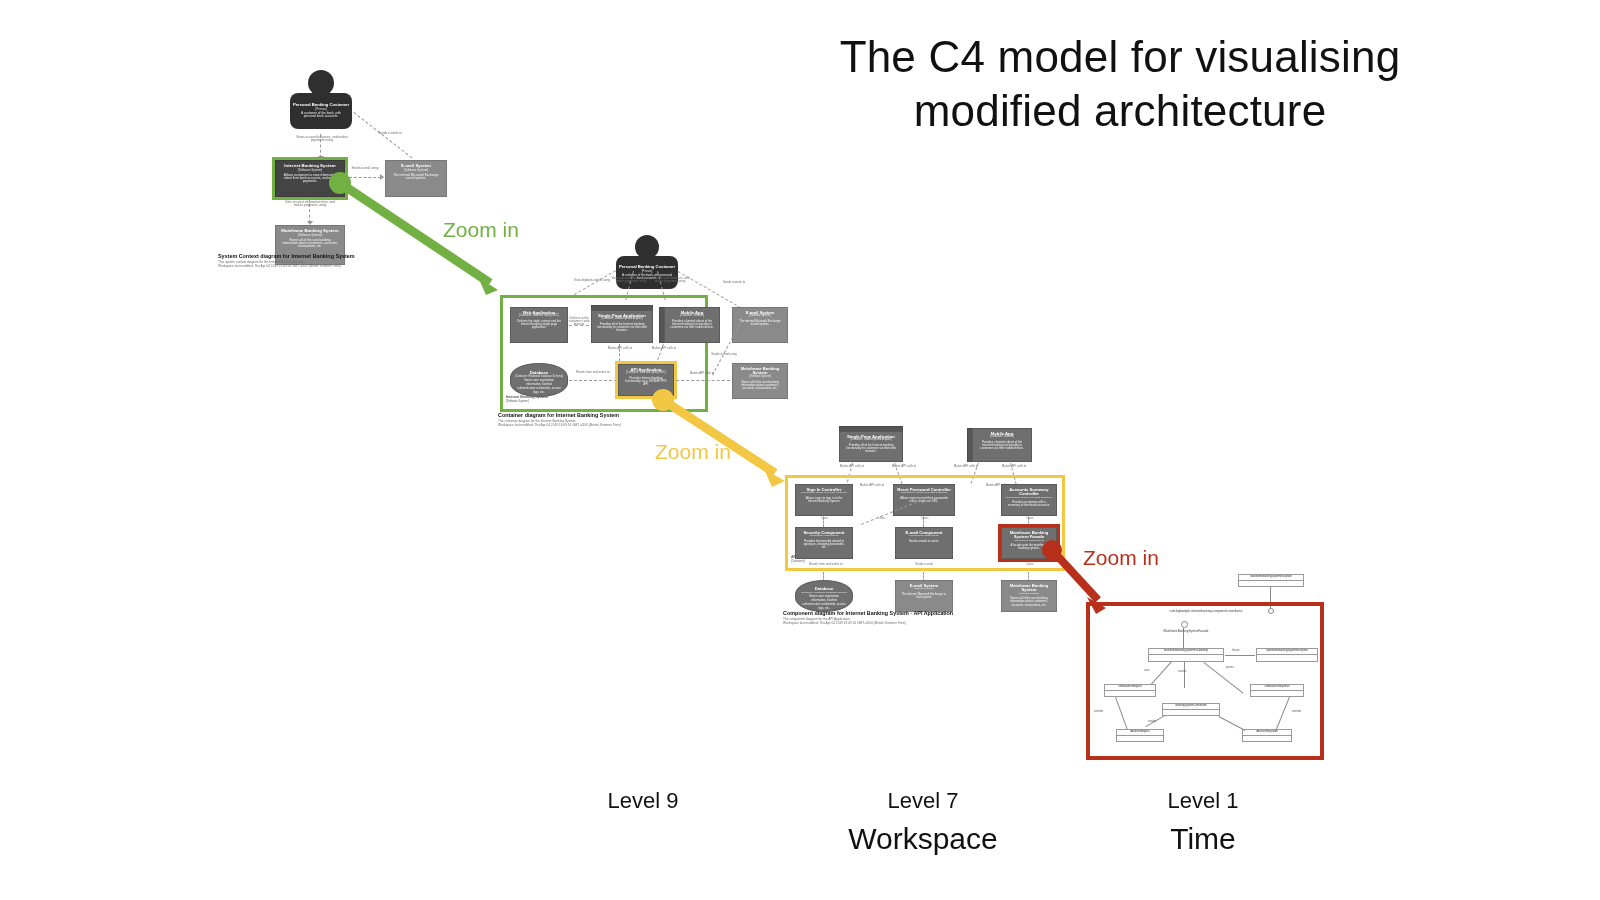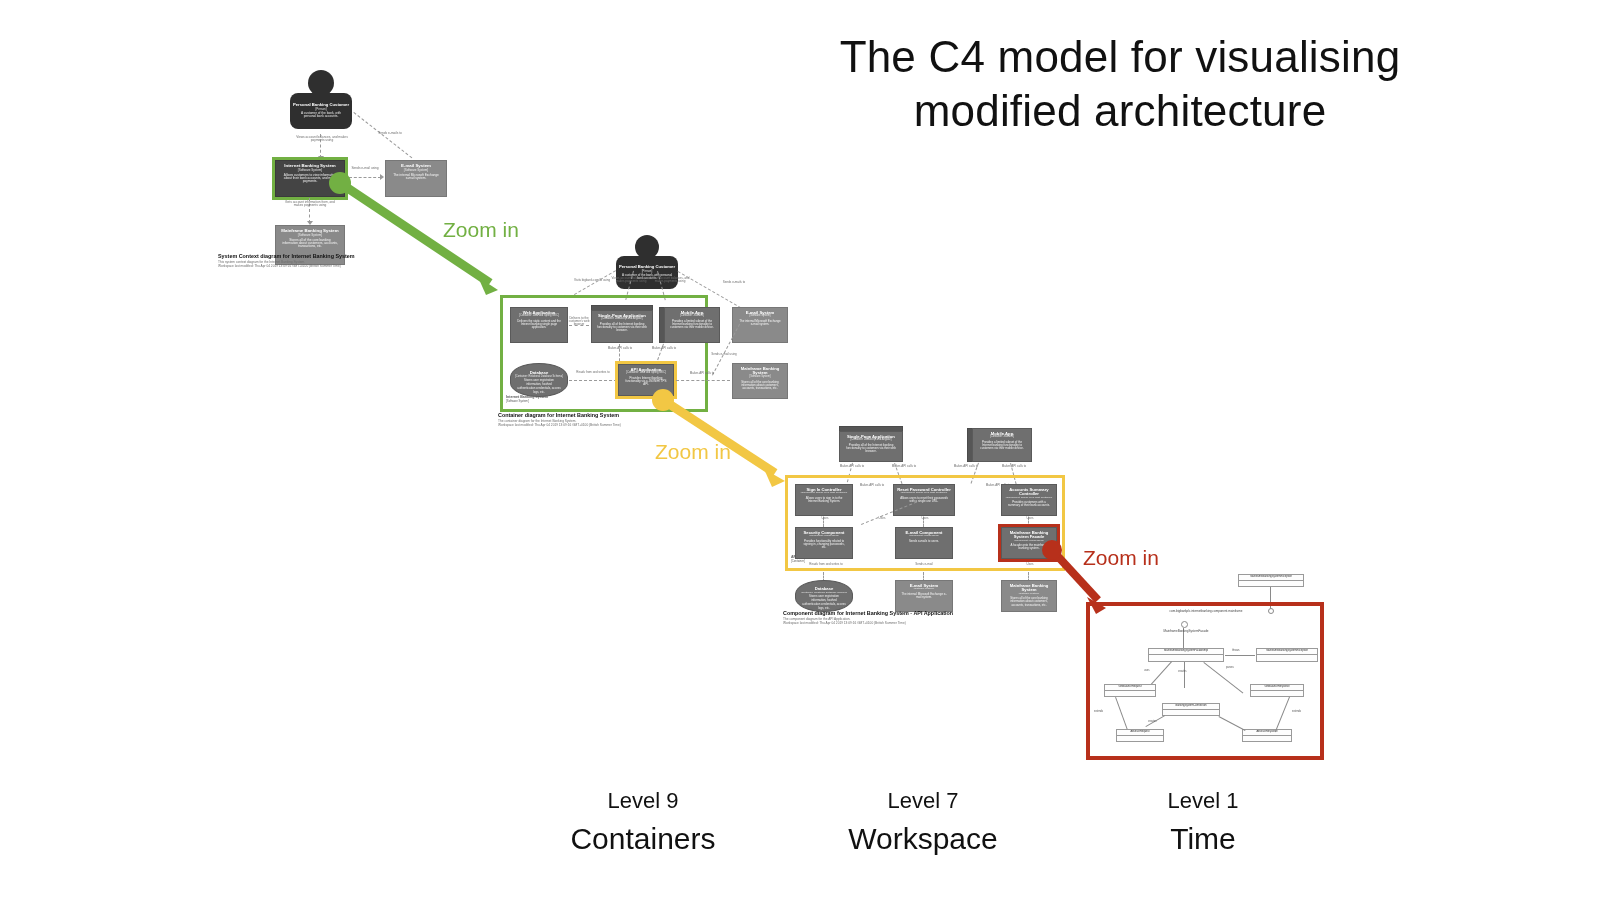--- a/index.html
+++ b/index.html
@@ -465,21 +465,20 @@
     <div class="uml-edge-label" style="left:206px; top:140px; font-size:2.6px;">extends</div>
 
     <div class="uml-line" style="left:79px; top:146px; width:22px; transform:rotate(150deg);"></div>
     <div class="uml-edge-label" style="left:62px; top:150px; font-size:2.6px;">creates</div>
 
     <div class="uml-line" style="left:133px; top:146px; width:30px; transform:rotate(28deg);"></div>
   </div>
 
   <div class="level-label" style="left:523px; top:788px;">
     <div class="level-num">Level 9</div>
-    <div class="level-name">Containers</div>
   </div>
   <div class="level-label" style="left:803px; top:788px;">
     <div class="level-num">Level 7</div>
     <div class="level-name">Workspace</div>
   </div>
   <div class="level-label" style="left:1083px; top:788px;">
     <div class="level-num">Level 1</div>
     <div class="level-name">Time</div>
   </div>
 

